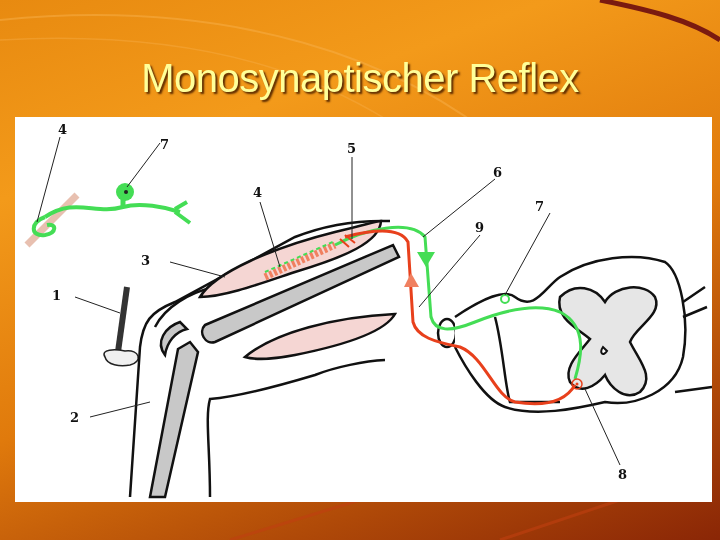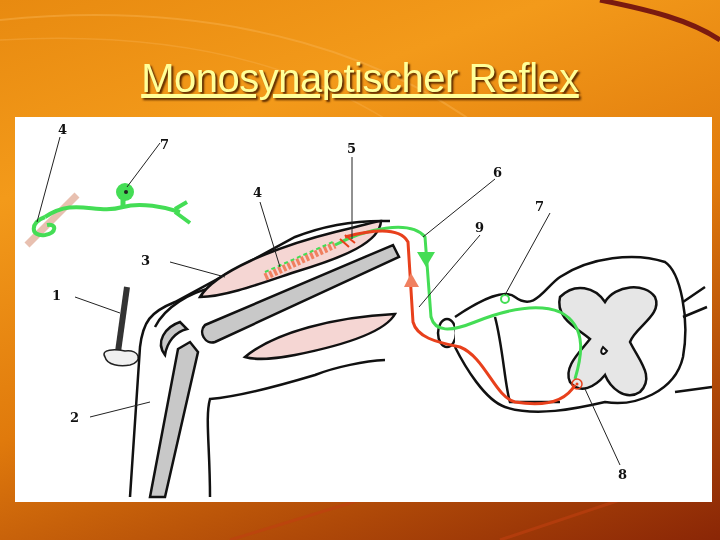--- a/index.html
+++ b/index.html
@@ -5,21 +5,21 @@
   html, body { margin:0; padding:0; }
   body {
     width:720px; height:540px; overflow:hidden; position:relative;
     background: linear-gradient(160deg, #e88a10 0%, #f39a1a 25%, #e07a0c 55%, #b04a08 80%, #8a2606 100%);
     font-family: "Liberation Sans", sans-serif;
   }
   .swoosh { position:absolute; inset:0; pointer-events:none; }
   .title {
     position:absolute; left:0; top:56px; width:720px; text-align:center;
     font-family:"Liberation Sans", sans-serif; font-size:40px; color:#ffff99;
-    text-shadow: 2px 2px 2px #5a2a00; letter-spacing:-0.5px;text-decoration:underline;
+    text-shadow: 2px 2px 2px #5a2a00; letter-spacing:-0.5px;
   }
   .panel {
     position:absolute; left:15px; top:117px; width:697px; height:385px;
     background:#ffffff;
   }
   .panel svg { position:absolute; left:0; top:0; }
   .lbl { font-family:"DejaVu Serif", serif; font-weight:bold; font-size:13px; fill:#111; }
 </style>
 </head>
 <body>

